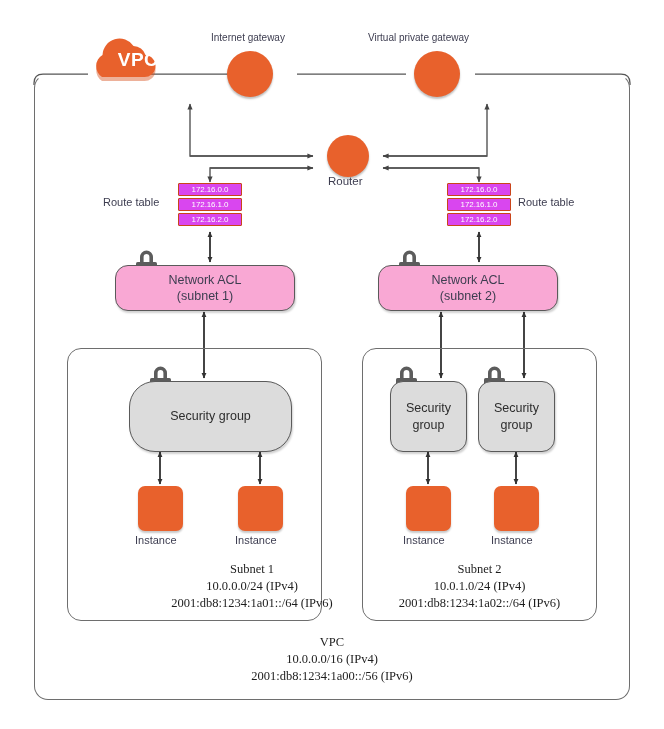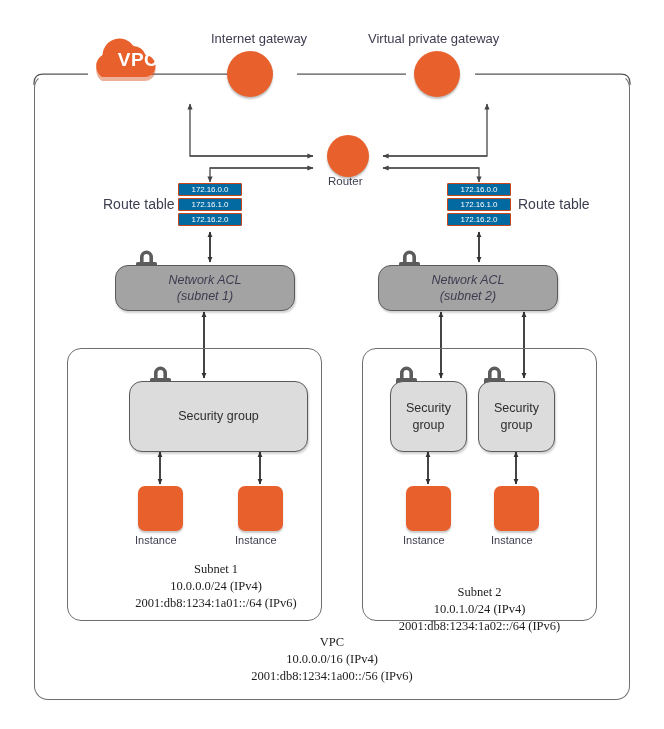--- a/index.html
+++ b/index.html
@@ -24,22 +24,22 @@
   }
 
   
   .lbl {
     position: absolute;
     color: #3b3b4f;
     font-family: "Liberation Sans", sans-serif;
     white-space: nowrap;
     line-height: 1.15;
   }
-  .lbl-gw     { font-size: 13px; color: #3d3d50; text-align: right; }
-  .lbl-rt     { font-size: 14px; color: #3d3d50; }
+  .lbl-gw     { font-size: 10px; color: #3d3d50; text-align: right; }
+  .lbl-rt     { font-size: 11px; color: #3d3d50; }
   .lbl-router { font-size: 11.5px; color: #3d3d50; }
   .lbl-inst   { font-size: 11px;   color: #3d3d50; text-align: right; }
 
   
   .cap {
     position: absolute;
     font-family: "Liberation Serif", serif;
     font-size: 12.5px;
     color: #1d1d1d;
     text-align: center;
@@ -85,51 +85,50 @@
     border-radius: 50%;
     background: #e8612c;
     box-shadow: 0 2px 2px rgba(0,0,0,0.25);
   }
 
   
   .rt-group { position: absolute; }
   .rt-row {
     width: 64px;
     height: 13px;
-    background: #0369a1;
+    background: #d946ef;
     border: 1px solid #c9451a;
     border-radius: 1px;
     color: #ffffff;
     font-size: 8px;
     font-family: "Liberation Sans", sans-serif;
     display: flex;
     align-items: center;
     justify-content: center;
     margin-bottom: 2px;
     box-sizing: border-box;
     letter-spacing: -0.1px;
   }
   .rt-row:last-child { margin-bottom: 4px; }
 
   
   .nacl {
     position: absolute;
-    background: #a3a3a3;
+    background: #f9a8d4;
     border: 1px solid #5a5a5a;
     border-radius: 13px;
     box-sizing: border-box;
     display: flex;
     flex-direction: column;
     align-items: center;
     justify-content: center;
     color: #3d3d50;
     font-size: 12.5px;
     line-height: 1.3;
     box-shadow: 1px 2px 2px rgba(0,0,0,0.18);
-    font-style: italic;
   }
 
   
   .subnet-box {
     position: absolute;
     border: 1px solid #6e6e6e;
     border-radius: 14px;
     box-sizing: border-box;
     background: transparent;
   }
@@ -329,31 +328,31 @@
     <div>(subnet 1)</div>
   </div>
 
   <div class="nacl" style="left:378px; top:265px; width:180px; height:46px;">
     <div>Network ACL</div>
     <div>(subnet 2)</div>
   </div>
 
   <div class="subnet-box" style="left:67px; top:348px; width:255px; height:273px;"></div>
 
-  <div class="secgrp" style="left:129px; top:381px; width:179px; height:71px;">
+  <div class="secgrp" style="left:129px; top:381px; width:163px; height:71px;border-radius:26px;">
     <div>Security group</div>
   </div>
 
   <div class="instance" style="left:138px; top:486px;"></div>
   <div class="lbl lbl-inst" style="left:135px; top:534px;">Instance</div>
 
   <div class="instance" style="left:238px; top:486px;"></div>
   <div class="lbl lbl-inst" style="left:235px; top:534px;">Instance</div>
 
-  <div class="cap" style="left:67px; top:561px; width:298px;">
+  <div class="cap" style="left:67px; top:561px; width:298px;padding-left:36px;">
     <div>Subnet 1</div>
     <div>10.0.0.0/24 (IPv4)</div>
     <div>2001:db8:1234:1a01::/64 (IPv6)</div>
   </div>
 
   <div class="subnet-box" style="left:362px; top:348px; width:235px; height:273px;"></div>
 
   <div class="secgrp" style="left:390px; top:381px; width:77px; height:71px;">
     <div>Security</div>
     <div>group</div>
@@ -363,21 +362,21 @@
     <div>Security</div>
     <div>group</div>
   </div>
 
   <div class="instance" style="left:406px; top:486px;"></div>
   <div class="lbl lbl-inst" style="left:403px; top:534px;">Instance</div>
 
   <div class="instance" style="left:494px; top:486px;"></div>
   <div class="lbl lbl-inst" style="left:491px; top:534px;">Instance</div>
 
-  <div class="cap" style="left:362px; top:561px; width:235px;margin-top:23px;">
+  <div class="cap" style="left:362px; top:561px; width:235px;">
     <div>Subnet 2</div>
     <div>10.0.1.0/24 (IPv4)</div>
     <div>2001:db8:1234:1a02::/64 (IPv6)</div>
   </div>
 
   <div class="cap" style="left:34px; top:634px; width:596px;">
     <div>VPC</div>
     <div>10.0.0.0/16 (IPv4)</div>
     <div>2001:db8:1234:1a00::/56 (IPv6)</div>
   </div>

